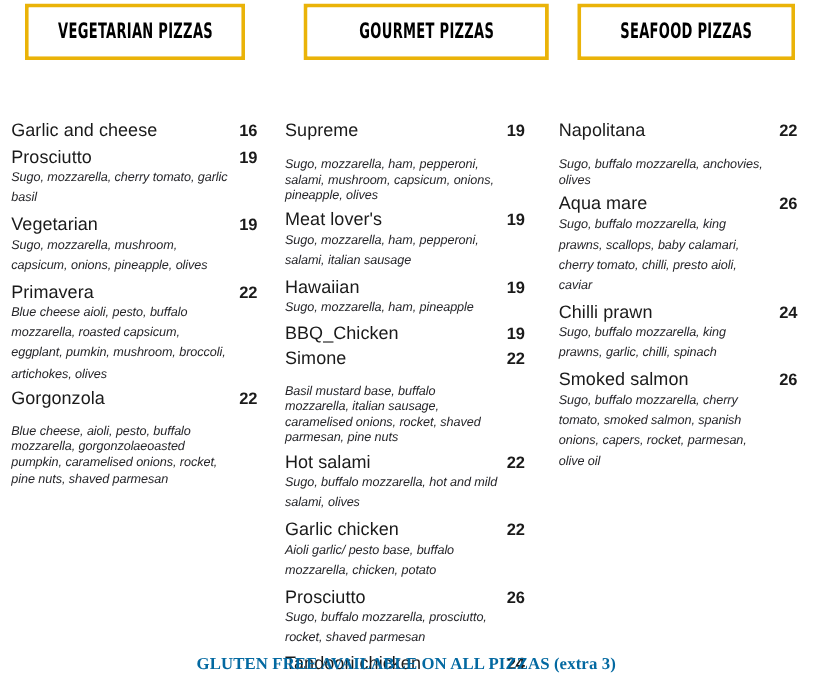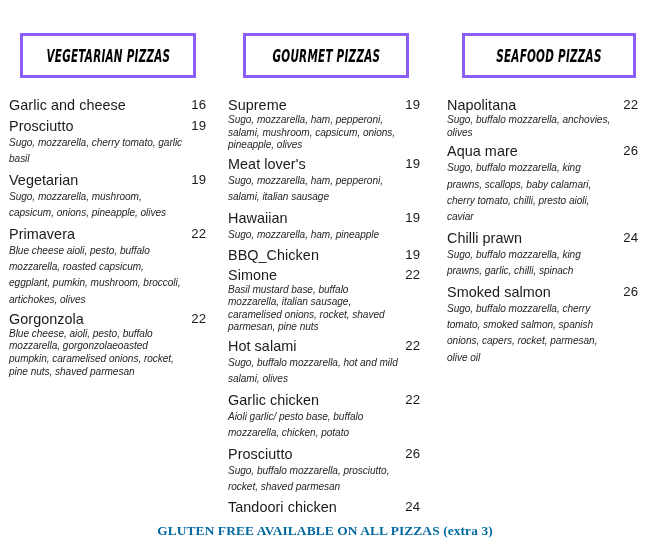--- a/index.html
+++ b/index.html
@@ -12,29 +12,28 @@
     height: 554px;
     position: relative;
     font-family: "Liberation Sans", sans-serif;
     color: #1a1a1a;
     overflow: hidden;
   }
 
   
   .hdr-box {
     position: absolute;
-    top: 33px;
+    top: 3px;
     height: 45px;
     box-sizing: border-box;
-    border: 3px solid #8b5cf6;
+    border: 3px solid #eab308;
     background: #ffffff;
     display: flex;
     align-items: center;
     justify-content: center;
-    font-style: italic;
   }
   .hdr-inner {
     box-sizing: border-box;
     border: 1px solid #ffffff;
     width: 100%;
     height: 100%;
     display: flex;
     align-items: center;
     justify-content: center;
   }
@@ -42,21 +41,21 @@
     font-family: "Liberation Sans Narrow", "DejaVu Sans Condensed", "Liberation Sans", sans-serif;
     font-weight: bold;
     font-size: 14.5px;
     letter-spacing: 0.3px;
     color: #000000;
     transform: scaleX(0.80) scaleY(1.18);
     transform-origin: center center;
     white-space: nowrap;
   }
   #hdr-0 { left: 20px;  width: 176px; }
-  #hdr-1 { left: 243px; width: 166px; text-align: right; }
+  #hdr-1 { left: 243px; width: 196px; text-align: right; }
   #hdr-2 { left: 462px; width: 174px; align-items: center; }
 
   
   .col {
     position: absolute;
     top: 96px;
   }
   #col-0 { left: 9px;   width: 197px; }
   #col-1 { left: 228px; width: 192px; }
   #col-2 { left: 447px; width: 191px; }
@@ -73,36 +72,36 @@
     font-family: "Liberation Sans", sans-serif;
     font-weight: 400;
     font-size: 14.4px;
     line-height: 18px;
     color: #1a1a1a;
     letter-spacing: 0.05px;
     white-space: nowrap;
   }
   .item-price {
     font-family: "Liberation Sans", sans-serif;
-    font-weight: 400;
+    font-weight: 700;
     font-size: 13.2px;
     line-height: 18px;
     color: #1a1a1a;
     padding-left: 8px;
   }
   .item-desc {
     font-family: "Liberation Sans", sans-serif;
     font-style: italic;
     font-size: 10.1px;
     color: #26262a;
     letter-spacing: -0.05px;
     margin: 0;
     padding-right: 22px;
   }
-  .desc-tight { line-height: 12.6px; }
+  .desc-tight { line-height: 12.6px; margin-top: 12px; }
   .desc-loose { line-height: 16.4px; }
 
   .sp-0 { margin-top: 0px; }
   .sp-1 { margin-top: 1.5px; }
   .sp-2 { margin-top: 3px; }
 
   
   #footer-note {
     position: absolute;
     left: 0;

